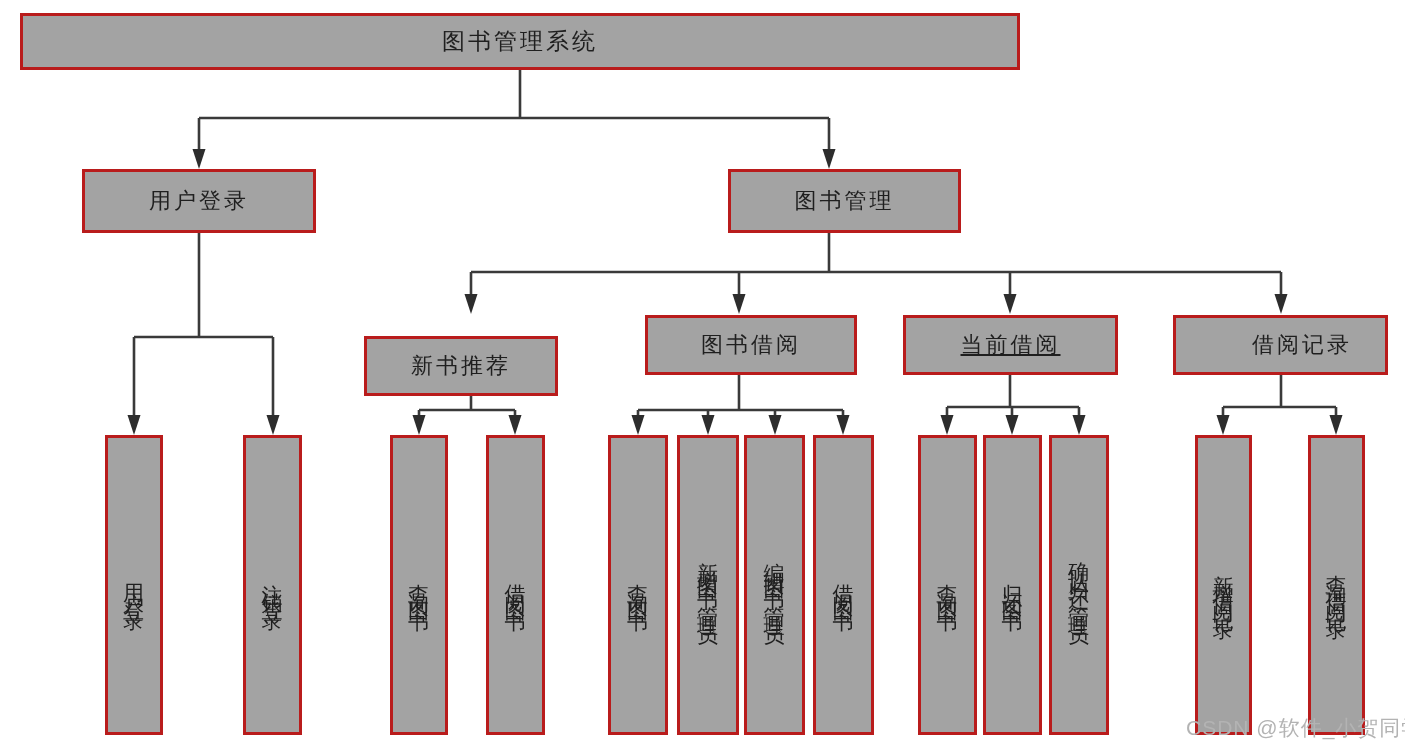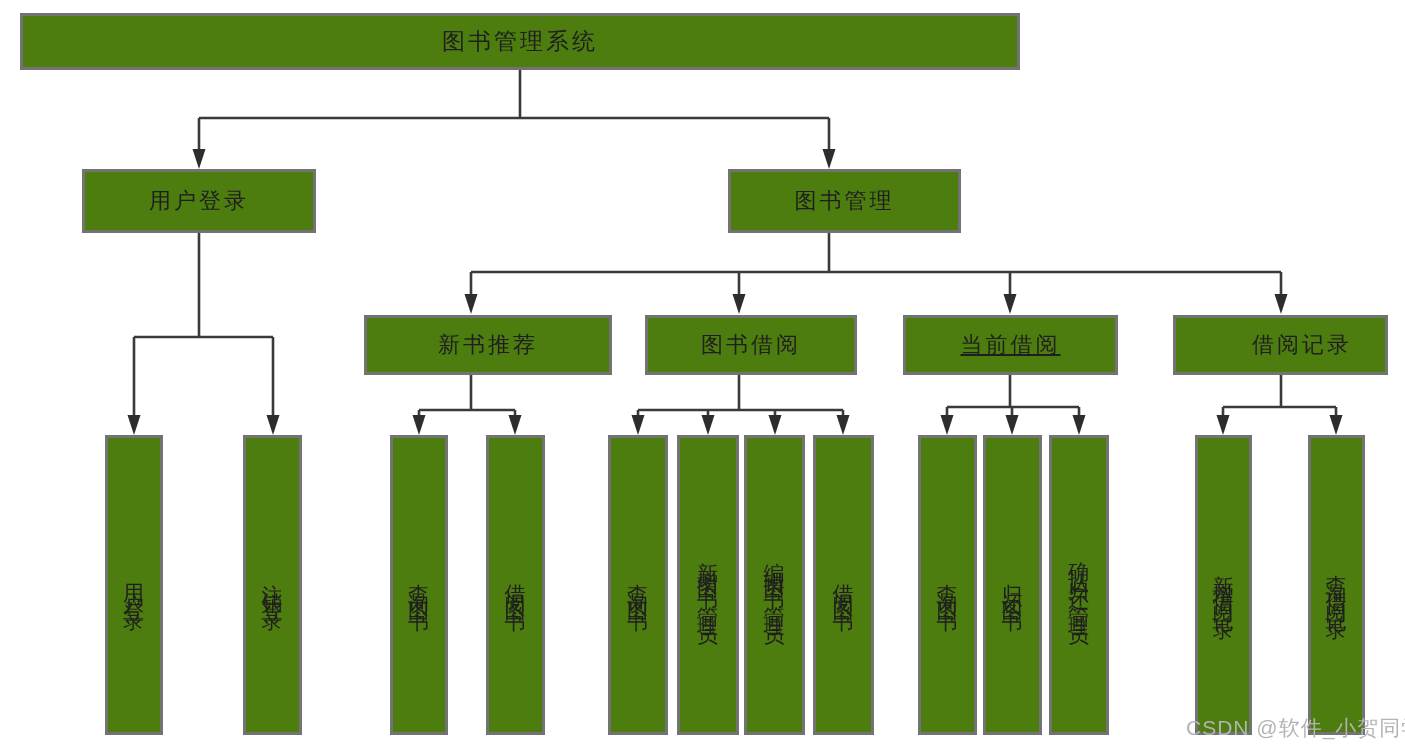--- a/index.html
+++ b/index.html
@@ -13,22 +13,22 @@
   }
   svg.connectors {
     position: absolute;
     left: 0; top: 0;
     width: 1405px; height: 747px;
     pointer-events: none;
   }
   .node {
     position: absolute;
     box-sizing: border-box;
-    background: #4d7c0f;
-    border: 3px solid #737373;
+    background: #a3a3a3;
+    border: 3px solid #b91c1c;
     display: flex;
     align-items: center;
     justify-content: center;
     color: #1f1f1f;
     z-index: 1;
     white-space: nowrap;
   }
   .lvl1 { left: 20px; top: 13px; width: 1000px; height: 57px; font-size: 23px; letter-spacing: 3px; }
   .lvl2 { top: 169px; height: 64px; font-size: 22px; letter-spacing: 3px; }
   .lvl3 { top: 315px; height: 60px; font-size: 22px; letter-spacing: 3px; }
@@ -86,21 +86,21 @@
       <polygon points="1216.5,415 1229.5,415 1223,435"></polygon>
       <polygon points="1329.5,415 1342.5,415 1336,435"></polygon>
     </g>
   </svg>
 
   <div class="node lvl1">图书管理系统</div>
 
   <div class="node lvl2" style="left:82px; width:234px;">用户登录</div>
   <div class="node lvl2" style="left:712px; width:233px;margin-left:16px;">图书管理</div>
 
-  <div class="node lvl3" style="left:364px; width:248px;">新书推荐</div>
+  <div class="node lvl3" style="left:364px; width:194px;margin-top:21px;">新书推荐</div>
   <div class="node lvl3" style="left:633px; width:212px;margin-left:12px;">图书借阅</div>
   <div class="node lvl3" style="left:903px; width:215px;text-decoration:underline;">当前借阅</div>
   <div class="node lvl3" style="left:1173px; width:215px;padding-left:43px;">借阅记录</div>
 
   <div class="node leaf" style="left:105px; width:58px;">用户登录</div>
   <div class="node leaf" style="left:243px; width:59px;">注销登录</div>
 
   <div class="node leaf" style="left:390px; width:58px;">查询图书</div>
   <div class="node leaf" style="left:486px; width:59px;">借阅图书</div>
 

